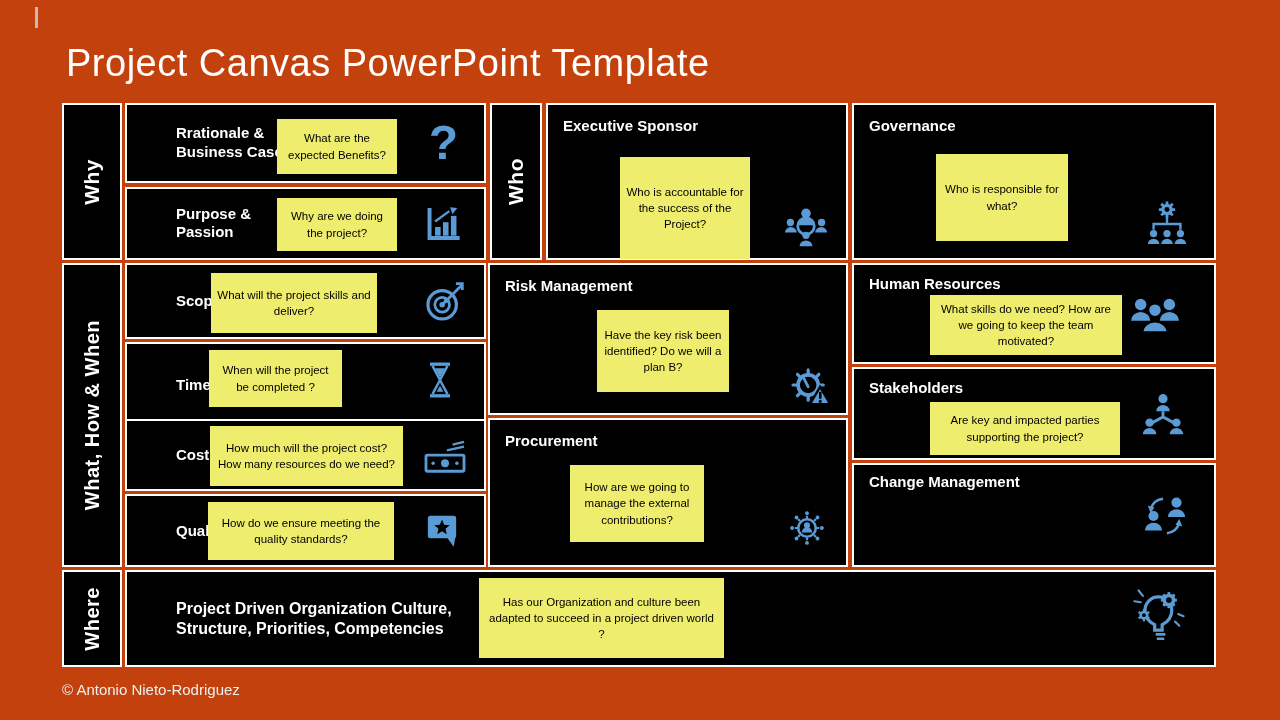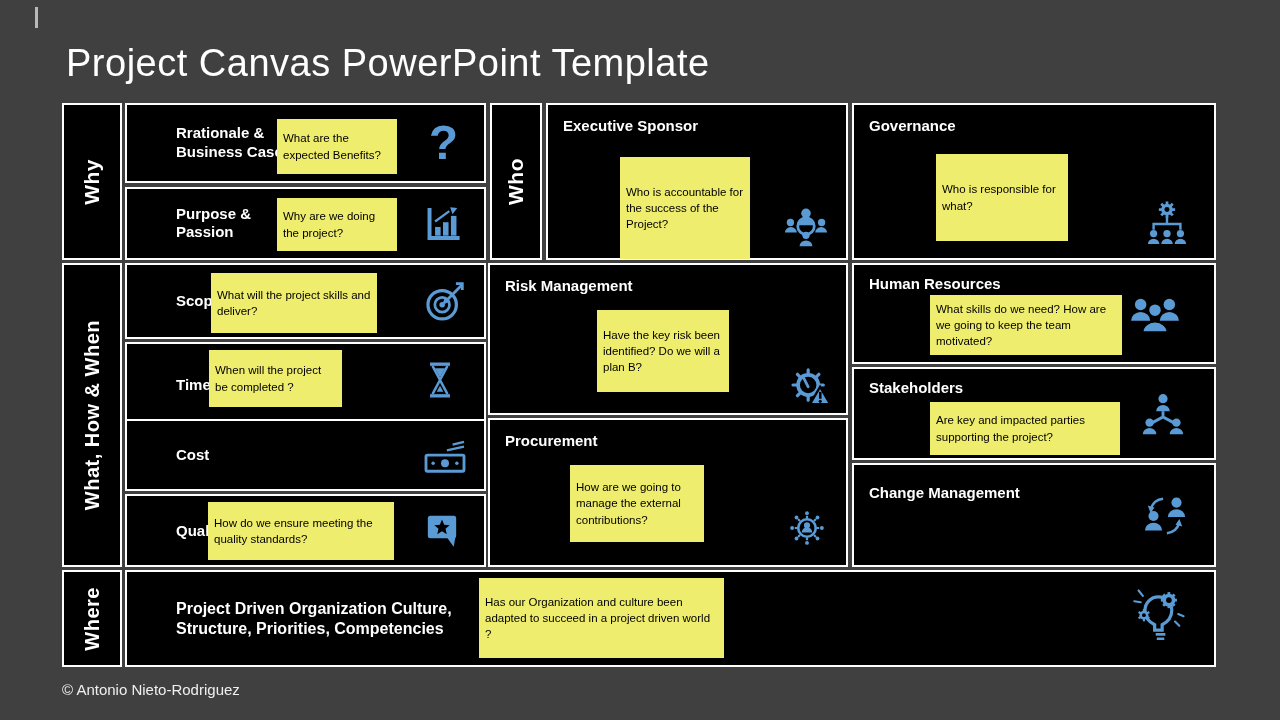--- a/index.html
+++ b/index.html
@@ -1,29 +1,29 @@
 <!DOCTYPE html>
 <html><head>
 <meta charset="utf-8">
 <style>
   html,body{margin:0;padding:0;background:#000;}
-  .slide{position:relative;width:1280px;height:720px;background:#404040;overflow:hidden;
+  .slide{position:relative;width:1280px;height:720px;background:#c2410c;overflow:hidden;
          font-family:"Liberation Sans",sans-serif;}
   .slide-title{position:absolute;left:66px;top:42px;font-size:38px;font-weight:400;
                color:#fff;letter-spacing:.5px;white-space:nowrap;}
   .corner-tick{position:absolute;left:35px;top:7px;width:3px;height:21px;background:#cfcfcf;opacity:.85;}
   .cell{position:absolute;border:2px solid #fff;background:#000;box-sizing:border-box;}
   .vlabel{display:flex;align-items:center;justify-content:center;}
   .vlabel span{writing-mode:vertical-rl;transform:rotate(180deg);color:#fff;font-weight:700;
                font-size:21px;letter-spacing:.5px;white-space:nowrap;}
   .cell-title{color:#fff;font-weight:700;font-size:15px;line-height:1.25;}
   .corner-title{position:absolute;left:15px;top:12px;}
   .row-title{position:absolute;left:13px;top:50%;transform:translateY(-50%);margin-left:36px;}
   .note{position:absolute;background:#EFED6E;color:#000;font-size:11.5px;line-height:1.4;
-        display:flex;align-items:center;justify-content:center;
+        display:flex;align-items:center;justify-content:center;text-align:center;
         padding:4px 6px;box-sizing:border-box;}
   .icon{position:absolute;color:#5B9BD5;line-height:0;}
   .icon svg{display:block;}
   .q-glyph{font-size:48px;font-weight:700;color:#5B9BD5;line-height:1;}
   .footer{position:absolute;left:62px;top:681px;color:#efefef;font-size:15px;}
 </style>
 </head>
 <body>
 
 <div class="slide">
@@ -136,20 +136,21 @@
         <path d="M12 43h24" stroke-width="4"></path>
         <path d="M15 7l9 17-9 17M33 7l-9 17 9 17" stroke-width="3"></path>
         <path d="M18 10h12l-6 11z" fill="currentColor" stroke="none"></path>
         <path d="M20 38h8l-4-7z" fill="currentColor" stroke="none"></path>
       </svg>
     </div>
   </div>
 
   <div class="cell" style="left:125px;top:419px;width:361px;height:72px">
     <div class="cell-title row-title">Cost</div>
+    <div class="note" style="left:83px;top:5px;width:193px;height:60px">How much will the project cost? How many resources do we need?</div>
     <div class="icon" style="right:16px;top:17px">
       <svg viewBox="0 0 48 40" width="46" height="38" fill="currentColor">
         <rect x="4" y="18" width="40" height="17" rx="1.5" fill="none" stroke="currentColor" stroke-width="3"></rect>
         <circle cx="24" cy="26.5" r="4.2"></circle>
         <circle cx="11.5" cy="26.5" r="1.8"></circle>
         <circle cx="36.5" cy="26.5" r="1.8"></circle>
         <path d="M26 13l18-4M32 7l12-3" stroke="currentColor" stroke-width="2.5" fill="none"></path>
       </svg>
     </div>
   </div>
@@ -231,21 +232,21 @@
           <path d="M33 30a10 9 0 0 1 20 0z"></path>
         <g stroke="#000" stroke-width="2">
           <circle cx="28" cy="19" r="7"></circle>
           <path d="M15 42a13 11 0 0 1 26 0z"></path>
         </g>
       </svg>
     </div>
   </div>
 
   <div class="cell" style="left:852px;top:463px;width:364px;height:104px">
-    <div class="cell-title corner-title" style="top:19px">Change Management</div>
+    <div class="cell-title corner-title" style="top:8px">Change Management</div>
     <div class="icon" style="right:26px;top:28px">
       <svg viewBox="0 0 48 48" width="46" height="46" fill="currentColor">
         <circle cx="36" cy="10" r="5.3"></circle>
           <path d="M27 25a9 8 0 0 1 18 0z"></path>
         <circle cx="12" cy="24" r="5.3"></circle>
           <path d="M3 39a9 8 0 0 1 18 0z"></path>
         <path d="M22 6q-10 1-13 11" stroke="currentColor" stroke-width="2.6" fill="none"></path>
         <polygon points="6,13 9,21 13,15"></polygon>
         <path d="M26 42q10-1 13-11" stroke="currentColor" stroke-width="2.6" fill="none"></path>
         <polygon points="42,35 39,27 35,33"></polygon>

